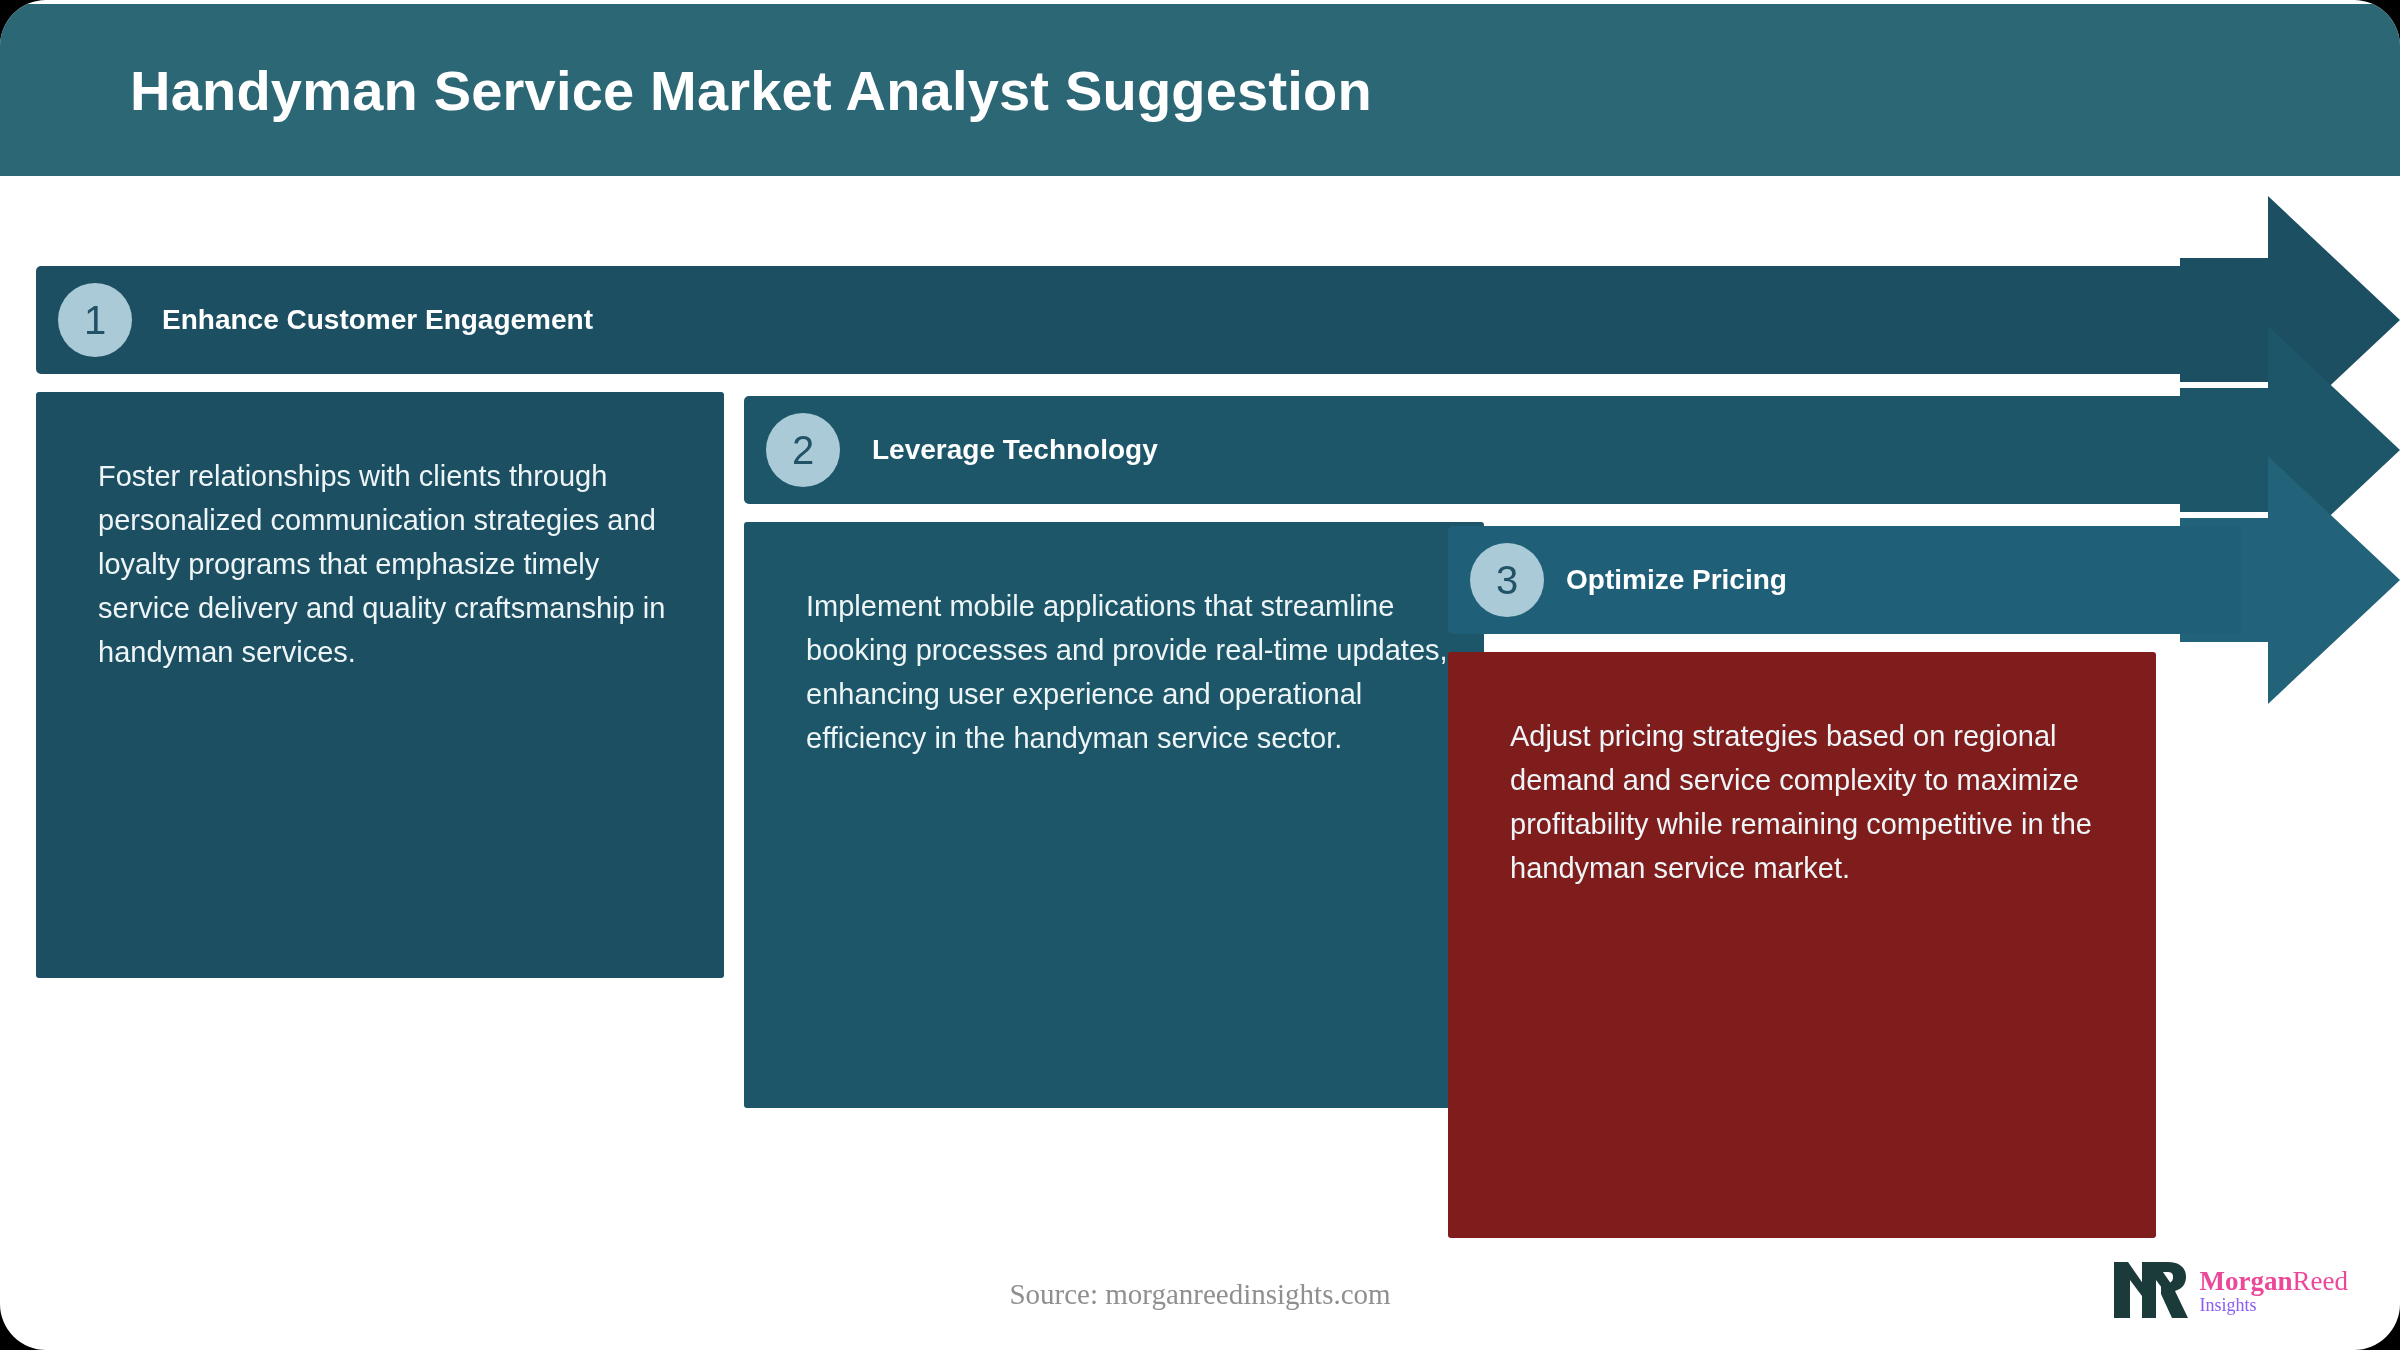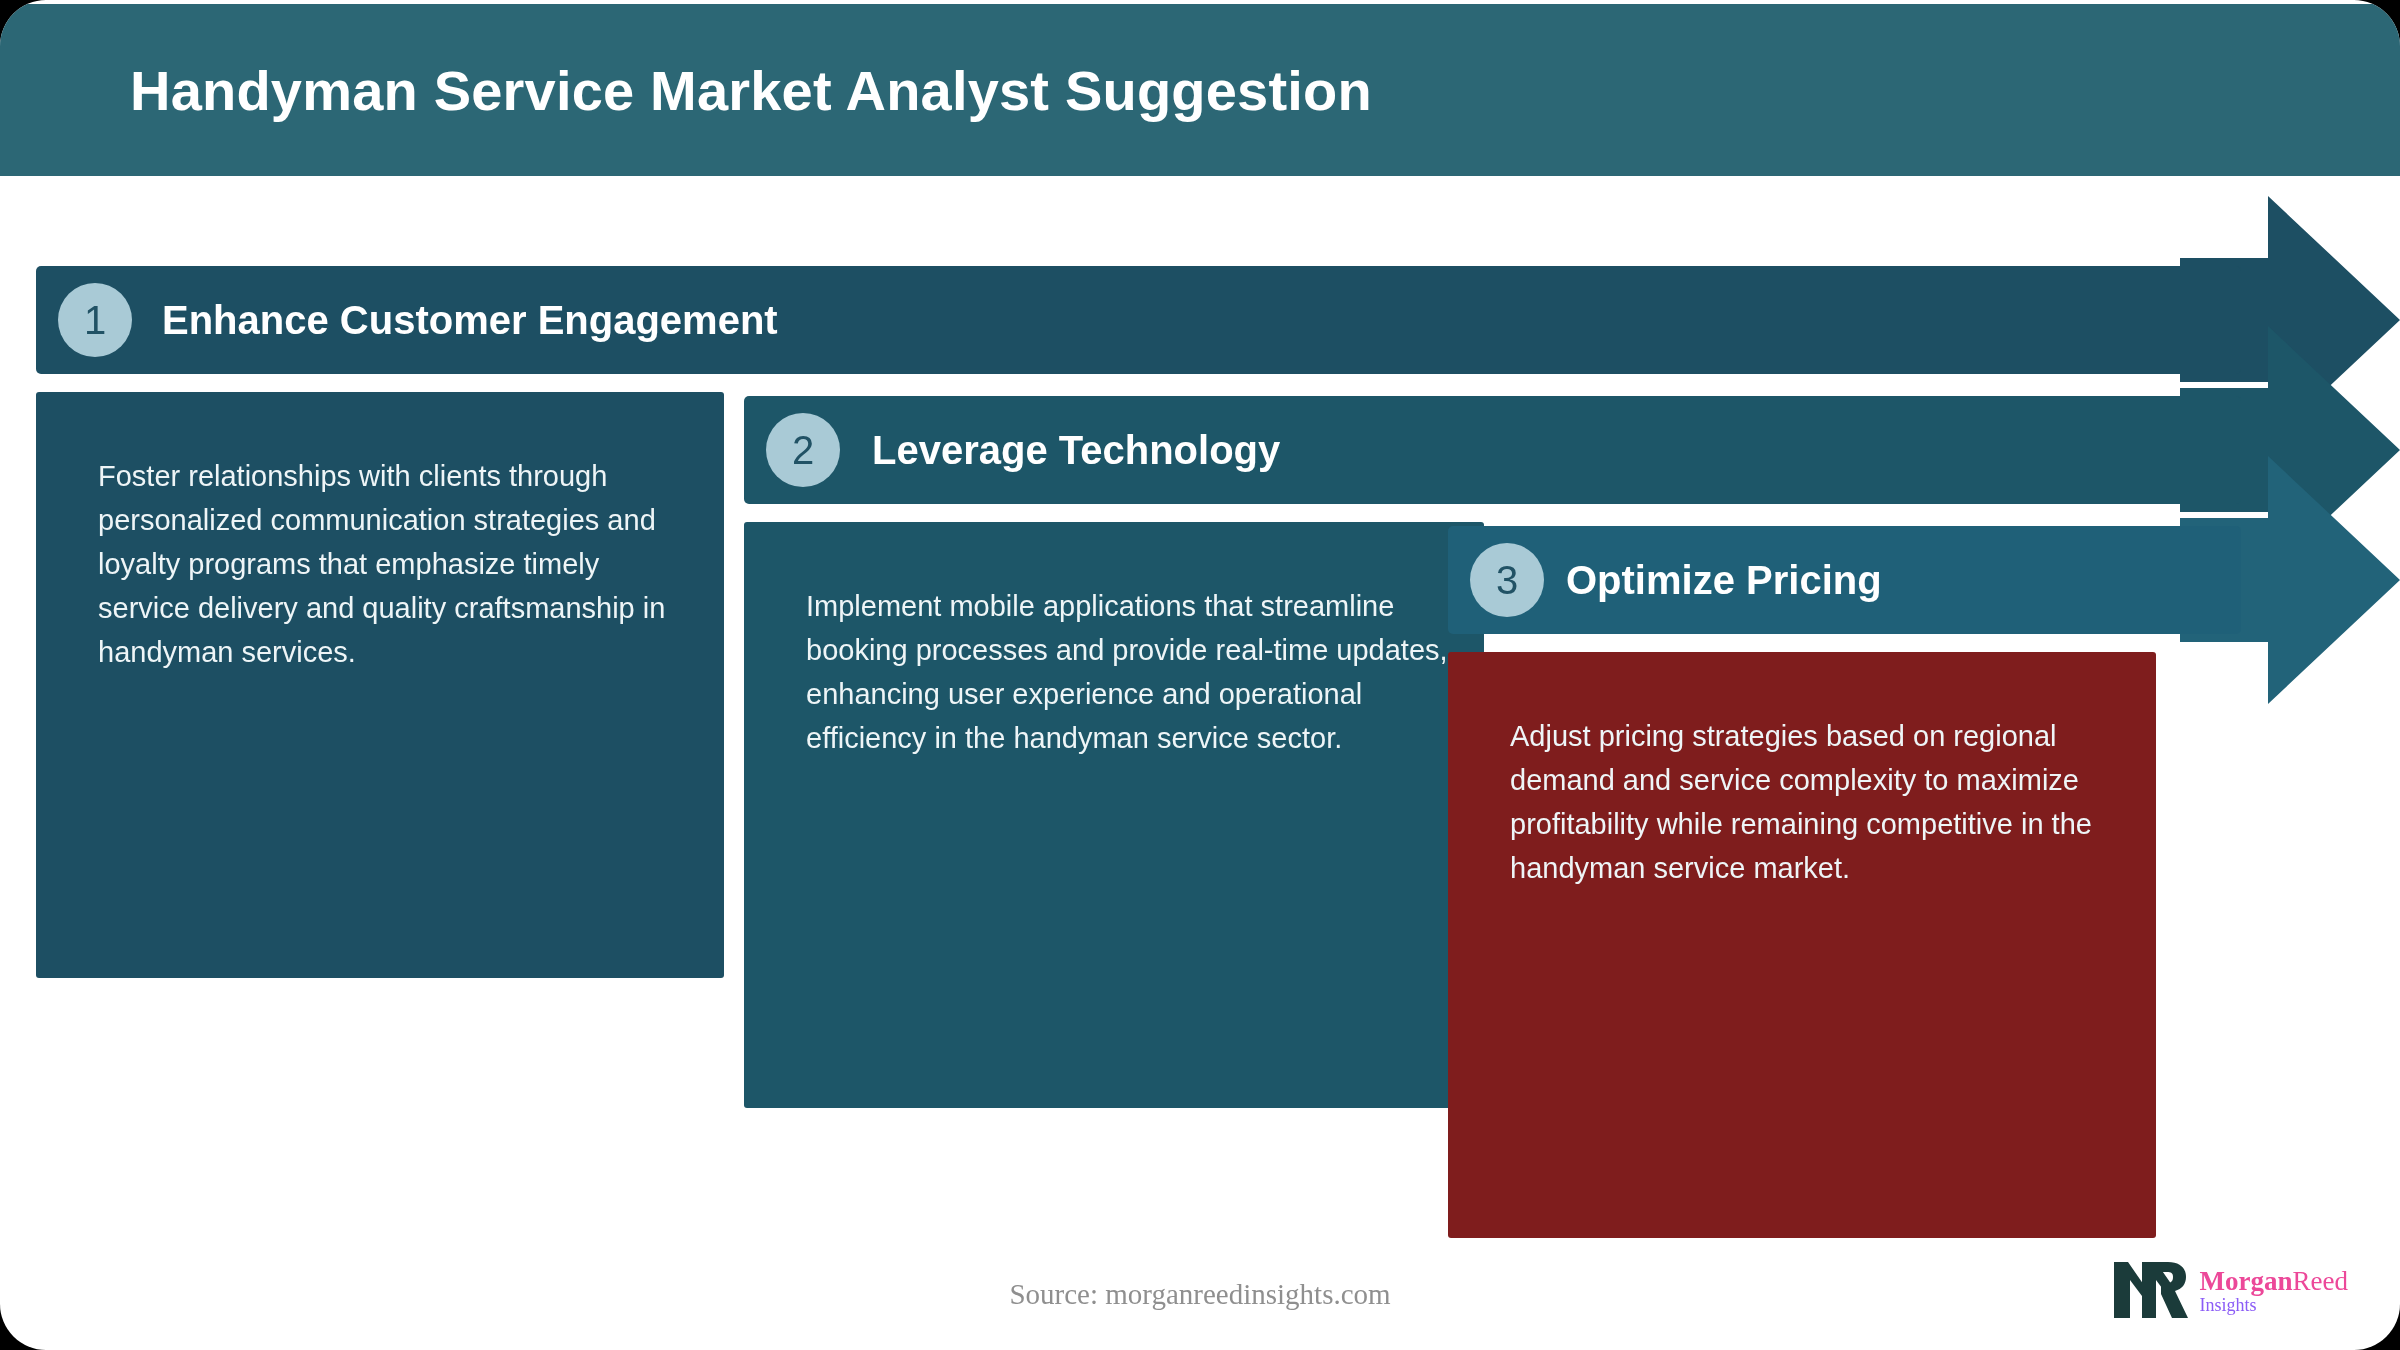--- a/index.html
+++ b/index.html
@@ -70,21 +70,21 @@
     color: #215265;
     font-size: 40px;
     font-weight: normal;
     display: flex;
     align-items: center;
     justify-content: center;
     line-height: 1;
   }
   .step-title {
     color: #ffffff;
-    font-size: 40px;
+    font-size: 28px;
     font-weight: bold;
     white-space: nowrap;
   }
 
   
   .step-body {
     position: absolute;
     z-index: 3;
     box-sizing: border-box;
     border-radius: 3px;

